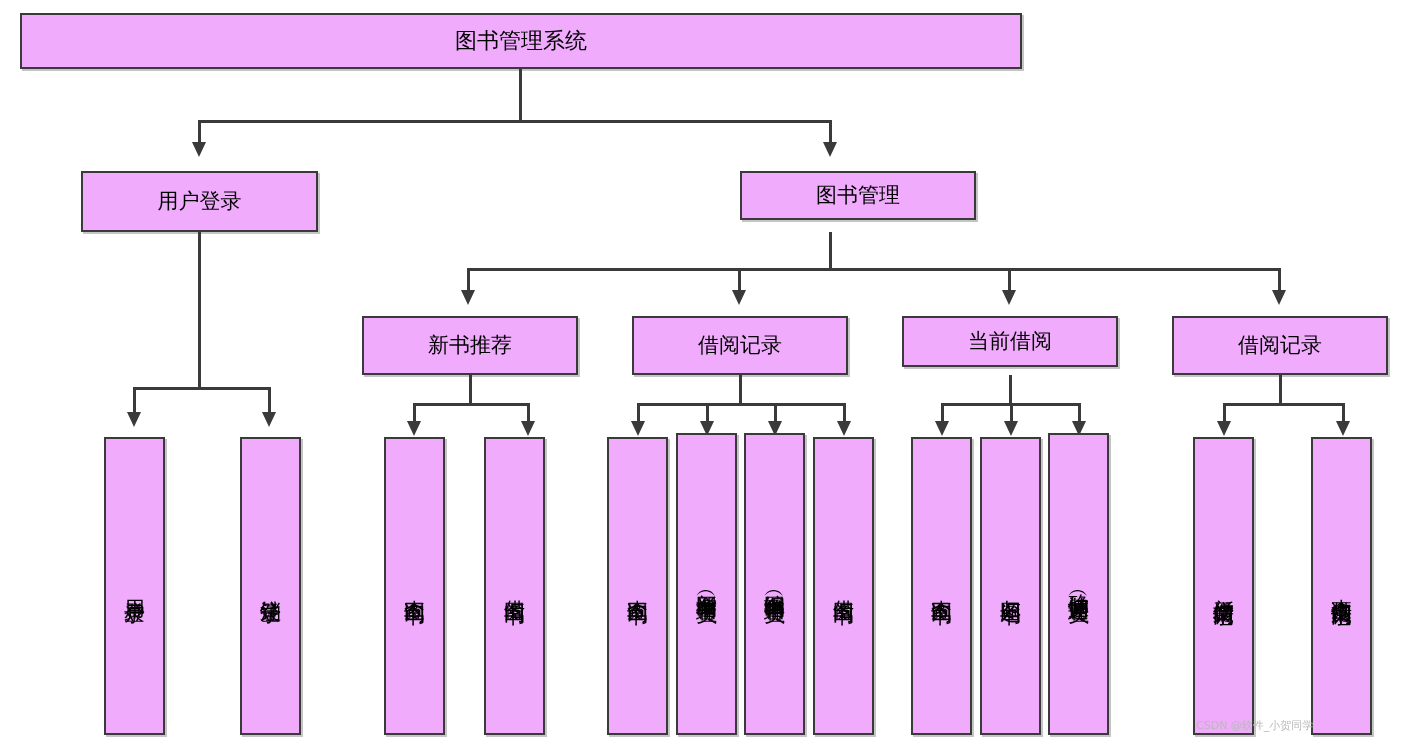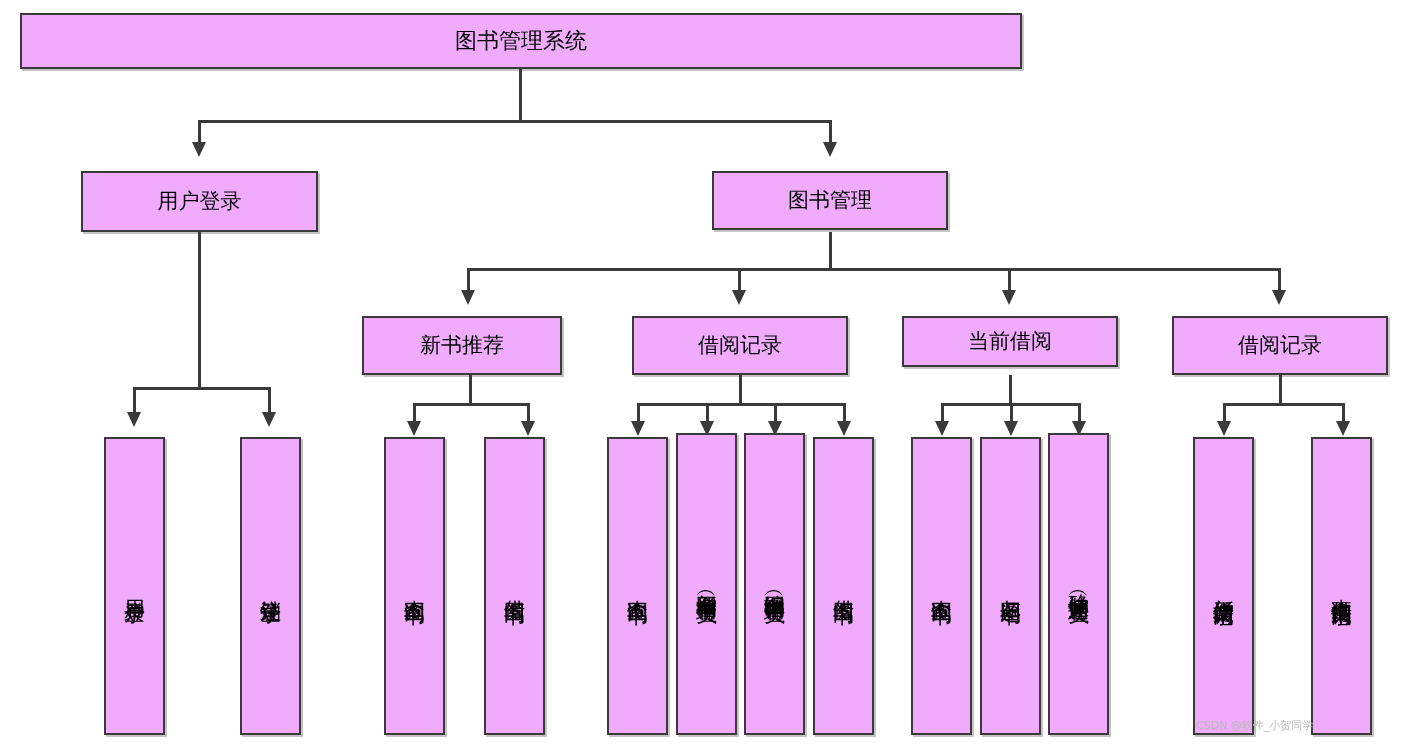--- a/index.html
+++ b/index.html
@@ -107,21 +107,21 @@
 
   <div class="wire v" style="left:198px; top:120px; height:25px;"></div>
   <div class="arrow" style="left:192px; top:142px;"></div>
   <div class="wire v" style="left:829px; top:120px; height:25px;"></div>
   <div class="arrow" style="left:823px; top:142px;"></div>
 
   <div class="node horiz shadowed" style="left:81px; top:171px; width:237px; height:61px;">
     <span class="label">用户登录</span>
   </div>
 
-  <div class="node horiz shadowed" style="left:712px; top:171px; width:236px; height:59px;text-align:center;">
+  <div class="node horiz shadowed" style="left:740px; top:171px; width:236px; height:49px;text-align:center;">
     <span class="label">图书管理</span>
   </div>
 
   <div class="wire v" style="left:198px; top:232px; height:157px;"></div>
   <div class="wire h" style="left:133px; top:387px; width:135px;"></div>
   <div class="wire v" style="left:133px; top:387px; height:28px;"></div>
   <div class="arrow" style="left:127px; top:412px;"></div>
   <div class="wire v" style="left:268px; top:387px; height:28px;"></div>
   <div class="arrow" style="left:262px; top:412px;"></div>
 
@@ -129,21 +129,21 @@
   <div class="wire h" style="left:467px; top:268px; width:814px;"></div>
   <div class="wire v" style="left:467px; top:268px; height:24px;"></div>
   <div class="arrow" style="left:461px; top:290px;"></div>
   <div class="wire v" style="left:738px; top:268px; height:24px;"></div>
   <div class="arrow" style="left:732px; top:290px;"></div>
   <div class="wire v" style="left:1008px; top:268px; height:24px;"></div>
   <div class="arrow" style="left:1002px; top:290px;"></div>
   <div class="wire v" style="left:1278px; top:268px; height:24px;"></div>
   <div class="arrow" style="left:1272px; top:290px;"></div>
 
-  <div class="node horiz shadowed" style="left:362px; top:316px; width:200px; height:59px;">
+  <div class="node horiz shadowed" style="left:362px; top:316px; width:216px; height:59px;">
     <span class="label">新书推荐</span>
   </div>
   <div class="node horiz shadowed" style="left:632px; top:316px; width:216px; height:59px;">
     <span class="label">借阅记录</span>
   </div>
   <div class="node horiz shadowed" style="left:902px; top:316px; width:216px; height:51px;">
     <span class="label">当前借阅</span>
   </div>
   <div class="node horiz shadowed" style="left:1172px; top:316px; width:216px; height:59px;">
     <span class="label">借阅记录</span>

